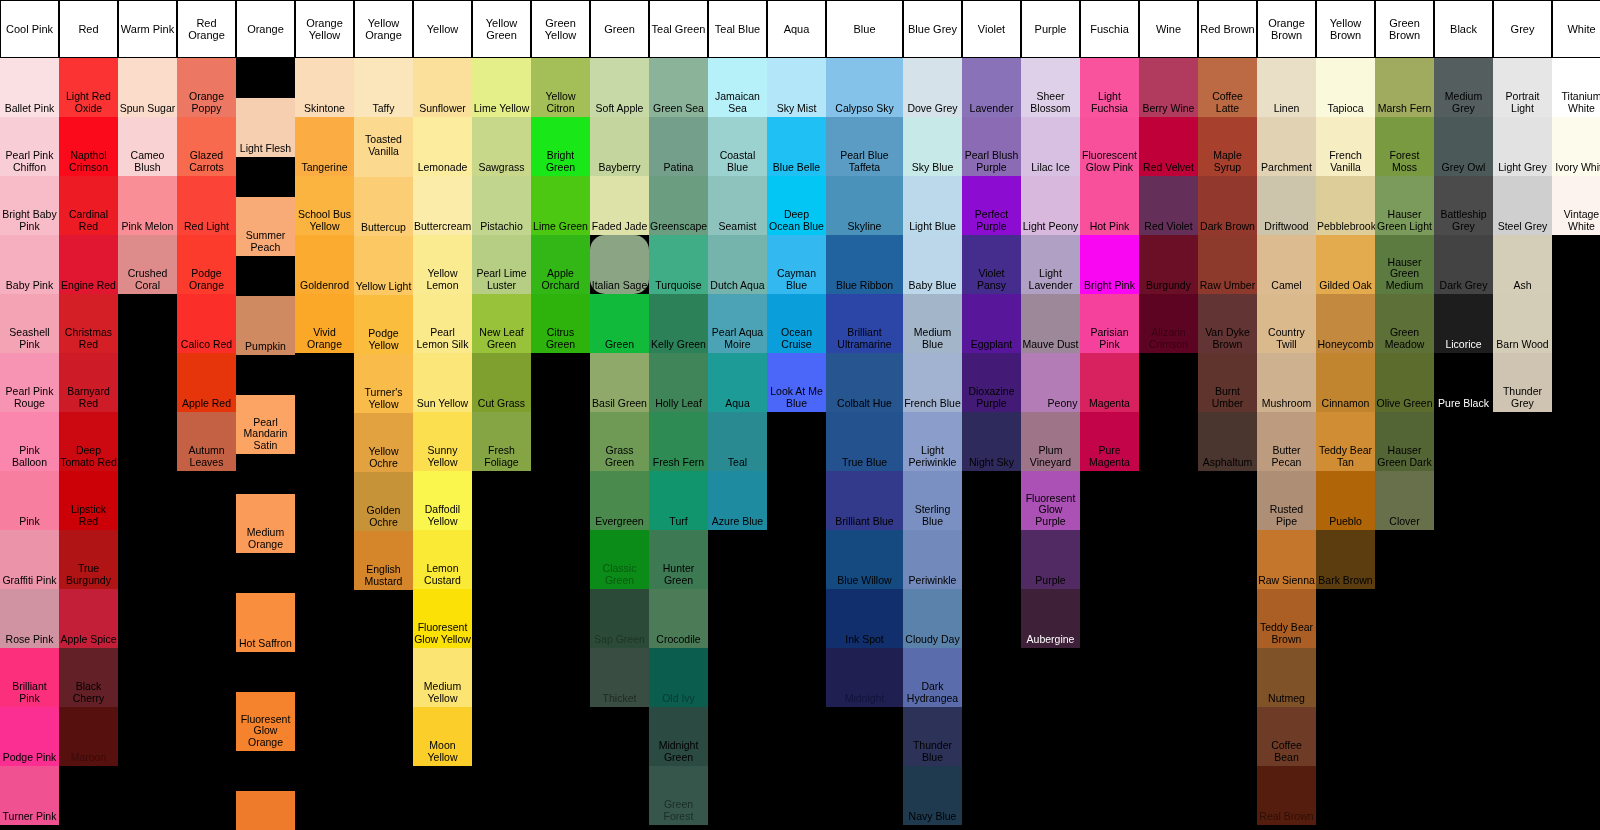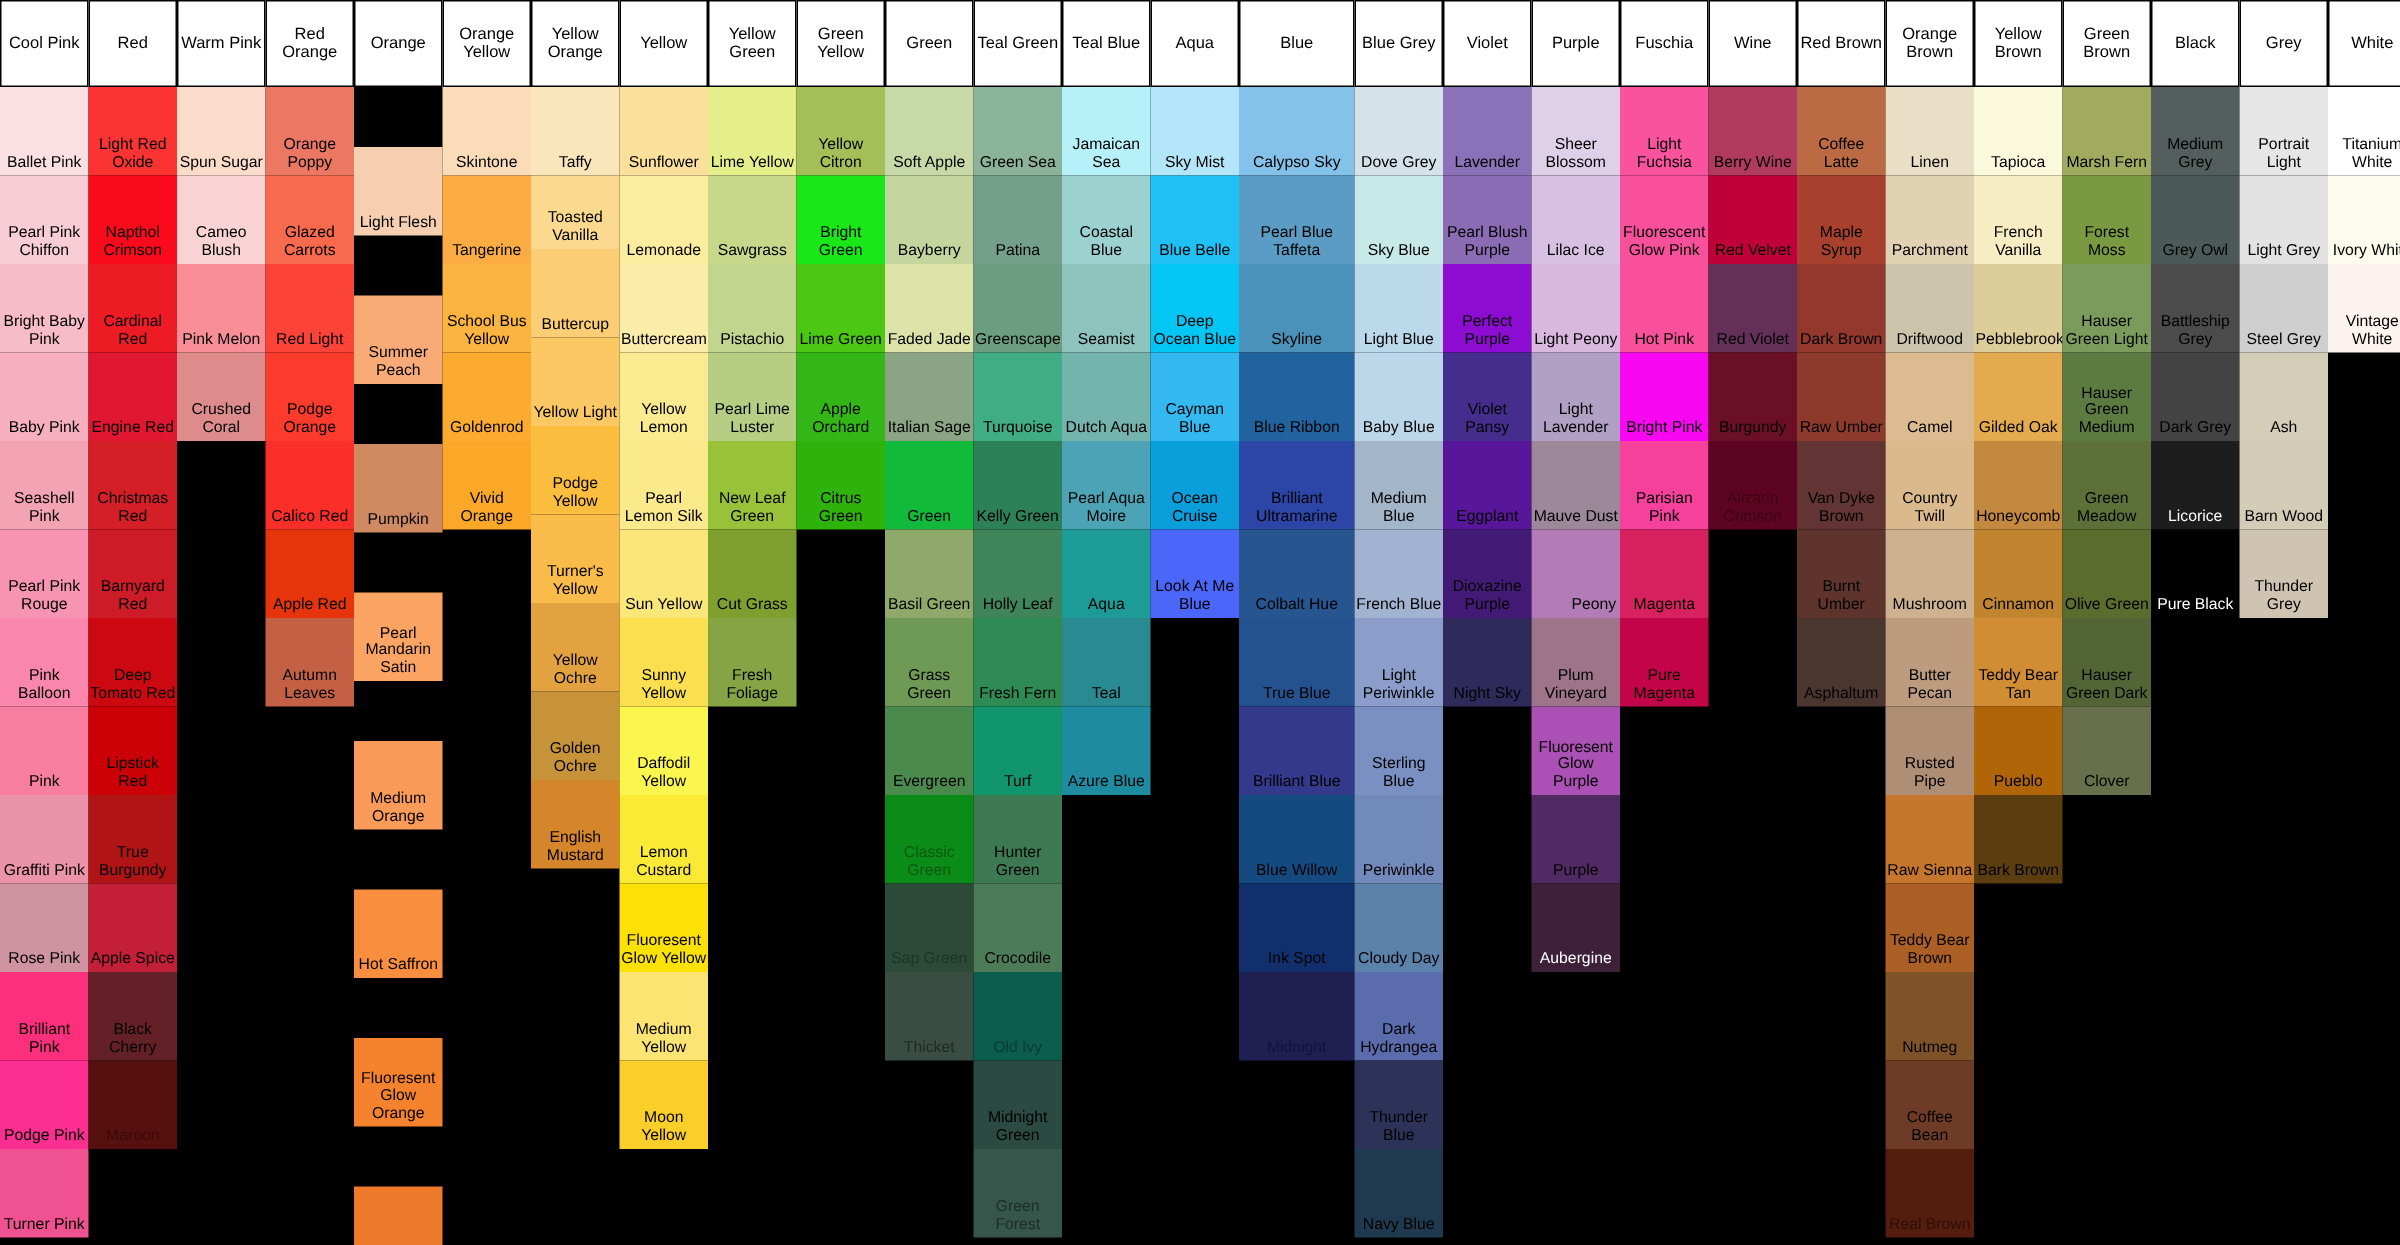--- a/index.html
+++ b/index.html
@@ -248,21 +248,21 @@
         <span>Vivid Orange</span>
       </div>
     </div>
     <div class="column" style="width: 59px;">
       <div class="header-cell" style="height: 58px;">
         <span>Yellow Orange</span>
       </div>
       <div class="swatch" style="height: 59px; background: rgb(251, 230, 187); color: rgb(0, 0, 0);">
         <span>Taffy</span>
       </div>
-      <div class="swatch" style="height: 49px; background: rgb(251, 217, 142); color: rgb(0, 0, 0);">
+      <div class="swatch" style="height: 60px; background: rgb(251, 217, 142); color: rgb(0, 0, 0); align-items: center;">
         <span>Toasted Vanilla</span>
       </div>
       <div class="swatch" style="height: 59px; background: rgb(251, 205, 116); color: rgb(0, 0, 0);">
         <span>Buttercup</span>
       </div>
       <div class="swatch" style="height: 59px; background: rgb(251, 200, 99); color: rgb(0, 0, 0);">
         <span>Yellow Light</span>
       </div>
       <div class="swatch" style="height: 59px; background: rgb(251, 189, 61); color: rgb(0, 0, 0);">
         <span>Podge Yellow</span>
@@ -373,21 +373,21 @@
       </div>
       <div class="swatch" style="height: 59px; background: rgb(199, 217, 167); color: rgb(0, 0, 0);">
         <span>Soft Apple</span>
       </div>
       <div class="swatch" style="height: 59px; background: rgb(196, 214, 157); color: rgb(0, 0, 0);">
         <span>Bayberry</span>
       </div>
       <div class="swatch" style="height: 59px; background: rgb(221, 226, 169); color: rgb(0, 0, 0);">
         <span>Faded Jade</span>
       </div>
-      <div class="swatch" style="height: 59px; background: rgb(139, 164, 132); color: rgb(0, 0, 0);">
+      <div class="swatch" style="height: 59px; background: rgb(139, 164, 132); color: rgb(0, 0, 0); border-radius: 15px;">
         <span>Italian Sage</span>
       </div>
       <div class="swatch" style="height: 59px; background: rgb(17, 186, 59); color: rgb(0, 0, 0);">
         <span>Green</span>
       </div>
       <div class="swatch" style="height: 59px; background: rgb(143, 169, 107); color: rgb(0, 0, 0);">
         <span>Basil Green</span>
       </div>
       <div class="swatch" style="height: 59px; background: rgb(111, 154, 86); color: rgb(0, 0, 0);">
         <span>Grass Green</span>

